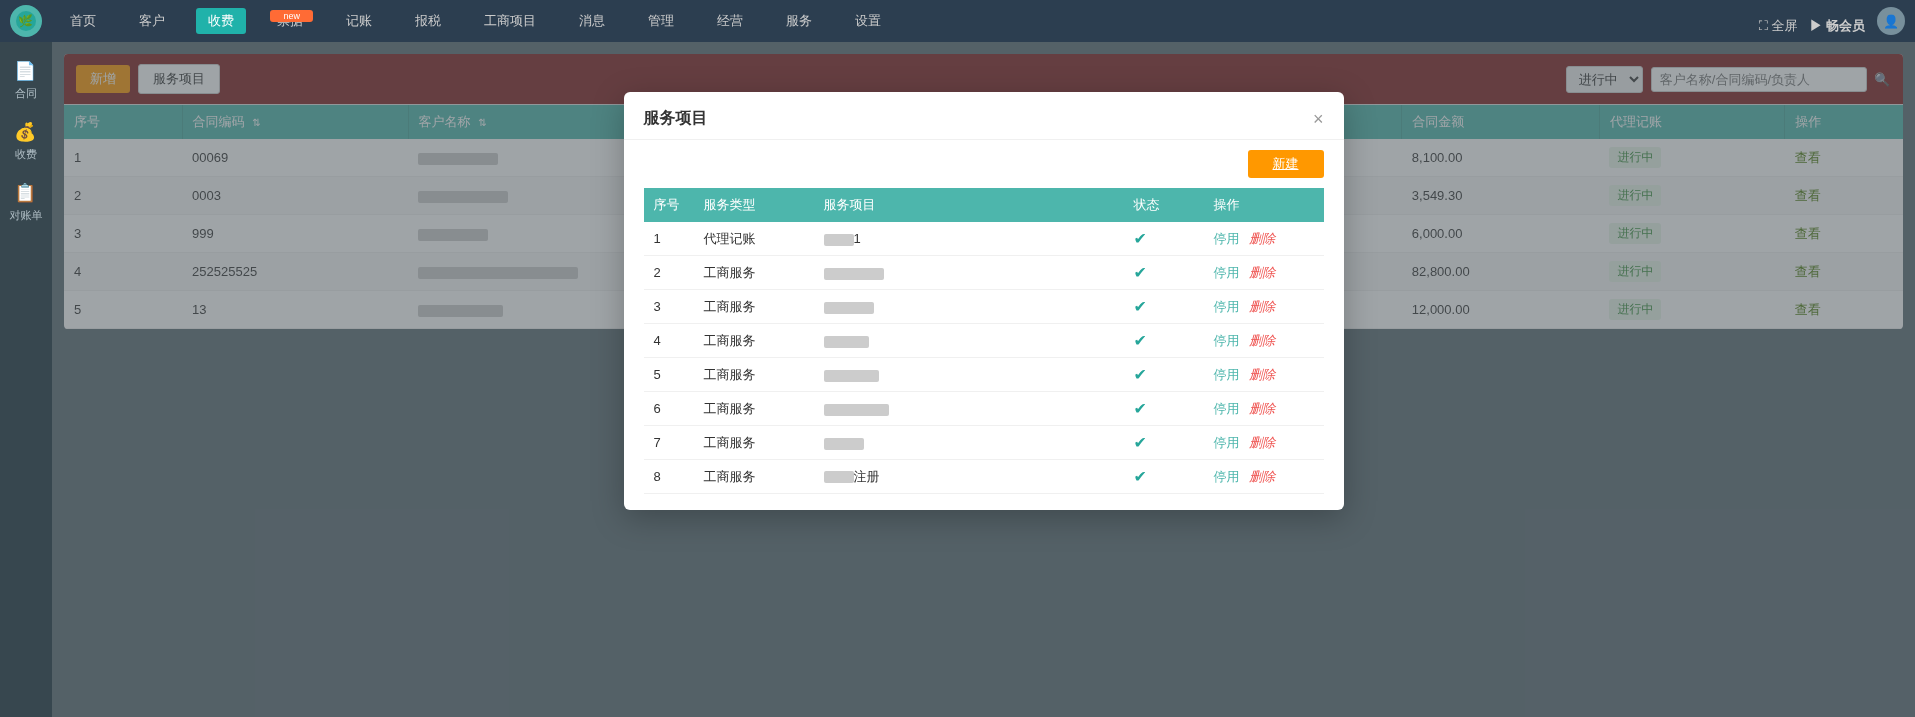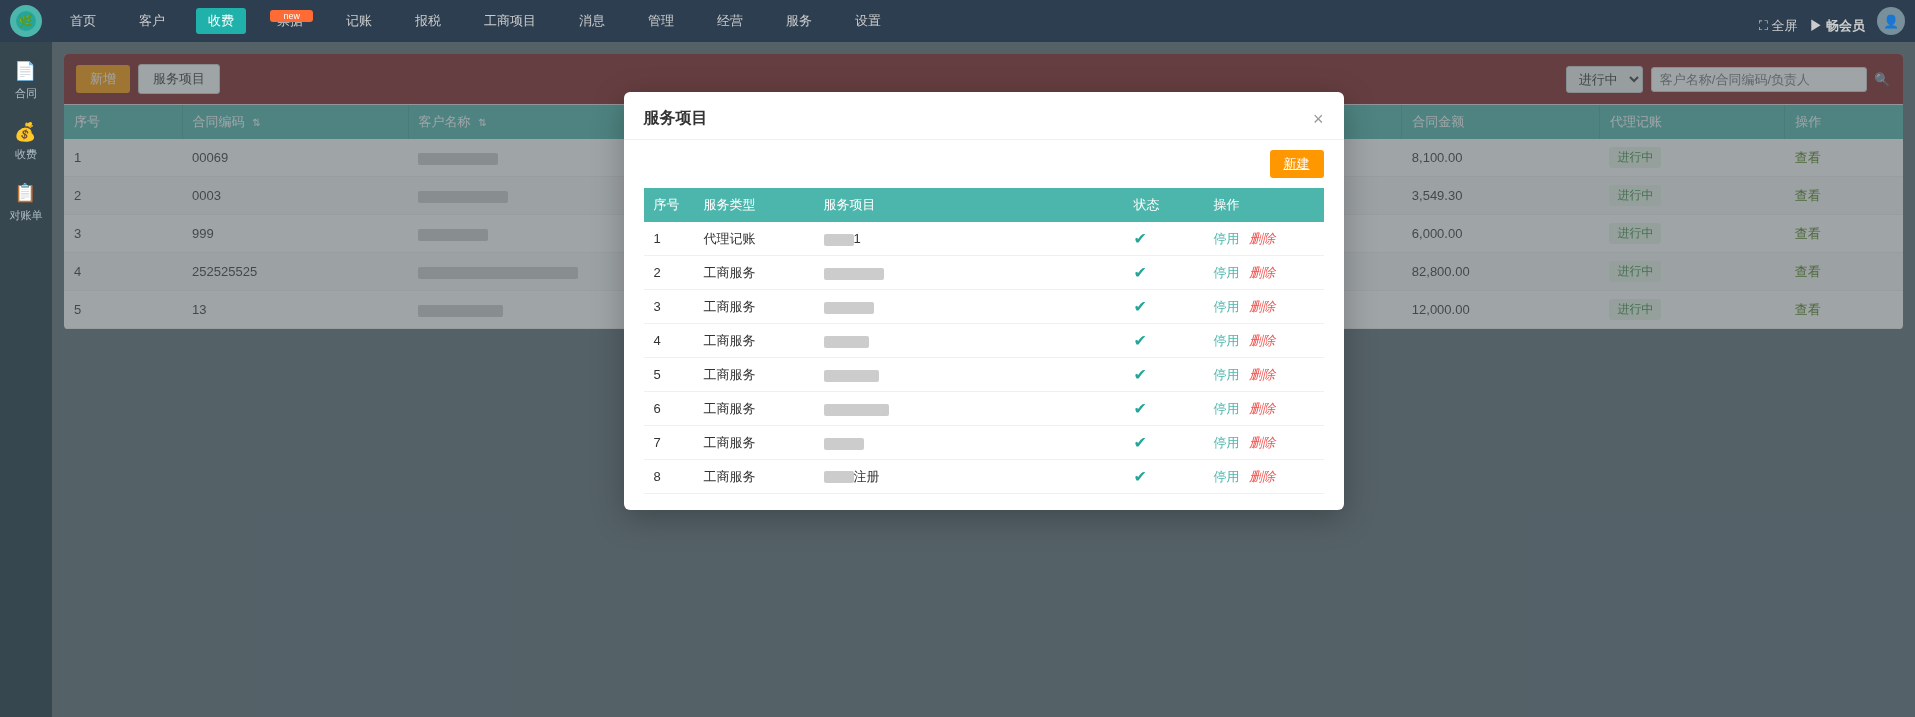--- a/index.html
+++ b/index.html
@@ -115,21 +115,21 @@
     .modal-header {
       display: flex; align-items: center; justify-content: space-between;
       padding: 16px 20px 10px; border-bottom: 1px solid #f0f0f0;
     }
     .modal-title { font-size: 16px; font-weight: bold; color: #333; }
     .modal-close {
       cursor: pointer; color: #999; font-size: 18px; line-height: 1;
     }
     .modal-toolbar { padding: 10px 20px; display: flex; justify-content: flex-end; }
     .btn-modal-new {
-      background: #ff9800; color: white; border: none; padding: 5px 14px;
+      background: #ff9800; color: white; border: none; padding: 5px 25px;
       border-radius: 3px; cursor: pointer; font-size: 13px; text-decoration: underline;
     }
     .modal-body { padding: 0 20px 16px; max-height: 350px; overflow-y: auto; }
 
     .modal-table { width: 100%; border-collapse: collapse; }
     .modal-table th {
       background: #4db6ac; color: white; padding: 8px 10px;
       text-align: left; font-weight: normal; font-size: 13px;
     }
     .modal-table td {

